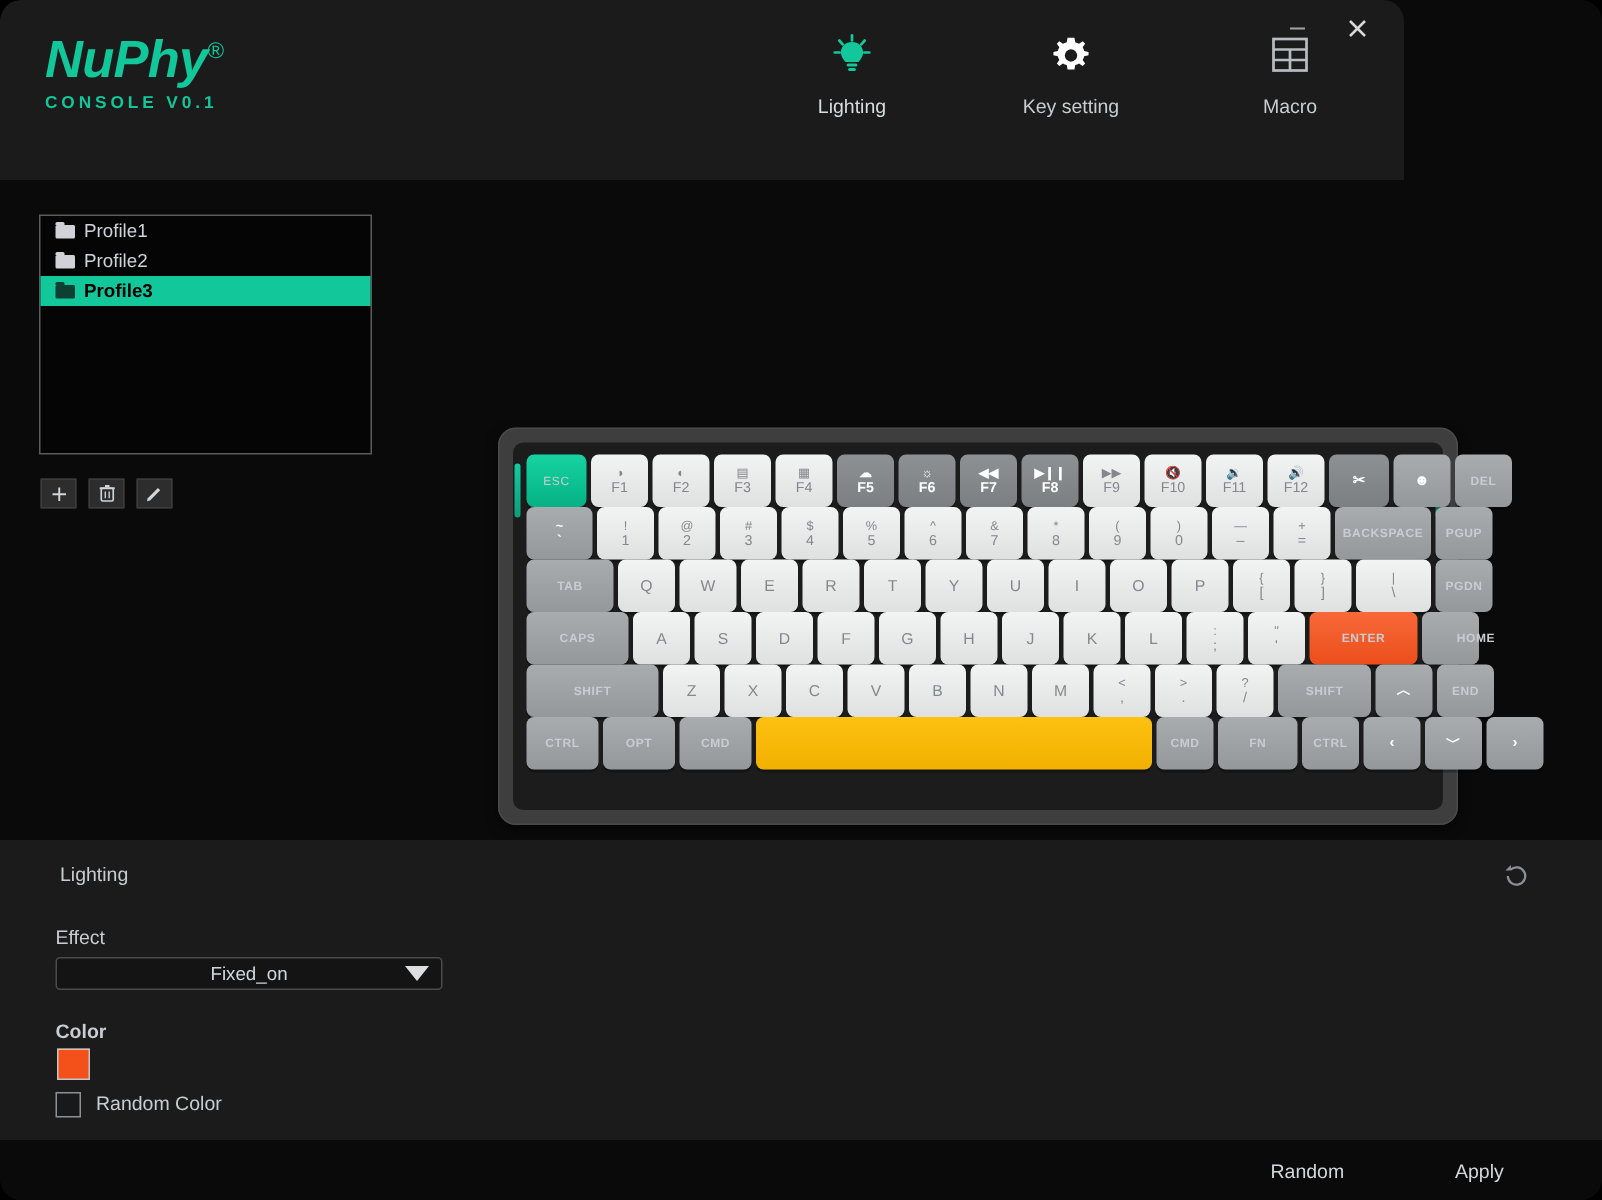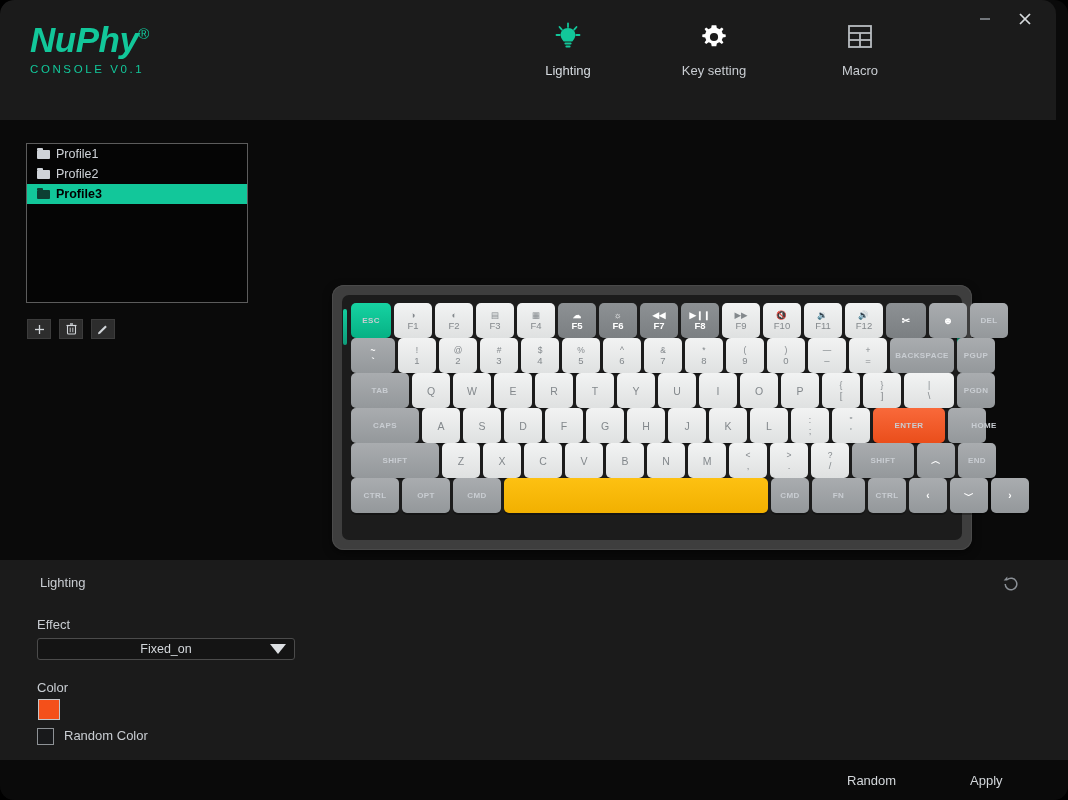--- a/index.html
+++ b/index.html
@@ -13,38 +13,38 @@
     position: relative;
     width: 1068px; height: 800px;
     background: #0a0a0a;
     border-radius: 14px;
     overflow: hidden;
   }
 
   
   .titlebar {
     position: absolute; top: 0; left: 0;
-    width: 1056px; height: 120px;
+    width: 936px; height: 120px;
     background: #1b1b1b;
     border-top-left-radius: 14px;
     border-top-right-radius: 14px;
   }
   .logo { position: absolute; left: 30px; top: 22px; }
   .logo-main {
     font-size: 35px; font-weight: bold; font-style: italic;
     color: #12c79a; letter-spacing: -0.5px; line-height: 1;
     position: relative; display: inline-block;
   }
   .logo-reg {
     font-size: 15px; vertical-align: super; font-style: normal;
     font-weight: normal;
   }
   .logo-sub {
     font-size: 11.5px; color: #12c79a; letter-spacing: 2.6px;
-    margin-top: 6px; font-weight: normal;
+    margin-top: 6px; font-weight: bold;
   }
 
   .nav { position: absolute; top: 20px; left: 520px; display: flex; gap: 50px; }
   .nav-item {
     width: 96px; text-align: center; cursor: pointer;
     display: flex; flex-direction: column; align-items: center;
   }
   .nav-icon { height: 34px; display: flex; align-items: center; justify-content: center; }
   .nav-label { margin-top: 9px; font-size: 13px; color: #c9cdd2; }
   .nav-item.active .nav-label { color: #d8dde2; }
@@ -121,21 +121,21 @@
     height: 35px; border-radius: 5px;
     display: flex; flex-direction: column; align-items: center; justify-content: center;
     font-size: 8.5px; color: #7c7c7c; cursor: pointer;
     position: relative; flex: 0 0 auto;
     box-shadow: 0 2px 0 rgba(0,0,0,.28);
     user-select: none;
   }
   .key.light { background: linear-gradient(180deg,#f2f3f3,#dfe1e1); color: #83888c; }
   .key.dark  { background: linear-gradient(180deg,#a9acaf,#94989b); color: #ffffff; font-weight: bold; }
   .key.darker{ background: linear-gradient(180deg,#8d9194,#7b7f82); color: #ffffff; font-weight: bold; }
-  .key.teal  { background: linear-gradient(180deg,#16d3a2,#06b184); color: #fff; font-weight: bold; }
+  .key.teal  { background: linear-gradient(180deg,#16d3a2,#06b184); color: #fff; font-weight: normal; }
   .key.orange{ background: linear-gradient(180deg,#f9693a,#ea4e1b); color: #fff; font-weight: bold; }
   .key.amber { background: linear-gradient(180deg,#fdc112,#f2b000); }
   .key .top   { font-size: 8.5px; line-height: 10px; }
   .key .bot   { font-size: 9.5px; line-height: 11px; }
   .key .single{ font-size: 10.5px; line-height: 12px; }
   .key .lbl   { font-size: 8px; letter-spacing: .4px; line-height: 11px; }
   .key .glyph { font-size: 10px; line-height: 11px; }
 
   
   .panel {
@@ -156,21 +156,21 @@
     position: absolute; left: 37px; top: 78px; width: 258px; height: 22px;
     background: #141414; border: 1px solid #4b4b4b; border-radius: 3px;
     display: flex; align-items: center; justify-content: center;
     font-size: 12.5px; color: #d3d7db; cursor: pointer;
   }
   .effect-caret {
     position: absolute; right: 8px; top: 50%; transform: translateY(-50%);
     width: 0; height: 0; border-left: 8px solid transparent; border-right: 8px solid transparent;
     border-top: 10px solid #dcdfe2;
   }
-  .color-label { position: absolute; left: 37px; top: 120px; }
+  .color-label { position: absolute; left: 37px; top: 120px; font-weight: bold; }
   .color-swatch {
     position: absolute; left: 38px; top: 139px; width: 22px; height: 21px;
     background: #f4501a; border: 1px solid #c4c7ca; cursor: pointer;
   }
   .random-row { position: absolute; left: 37px; top: 168px; display: flex; align-items: flex-start; gap: 10px; }
   .chk {
     width: 17px; height: 17px; background: #18191b; border: 1px solid #8e9296; cursor: pointer;
   }
 
   

